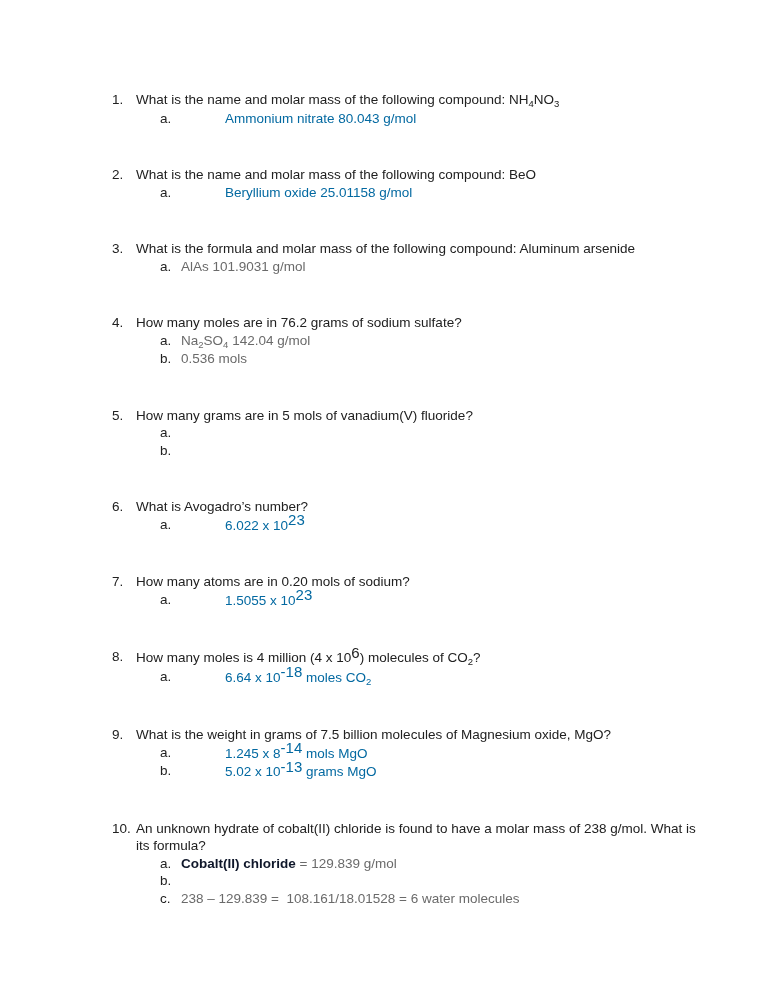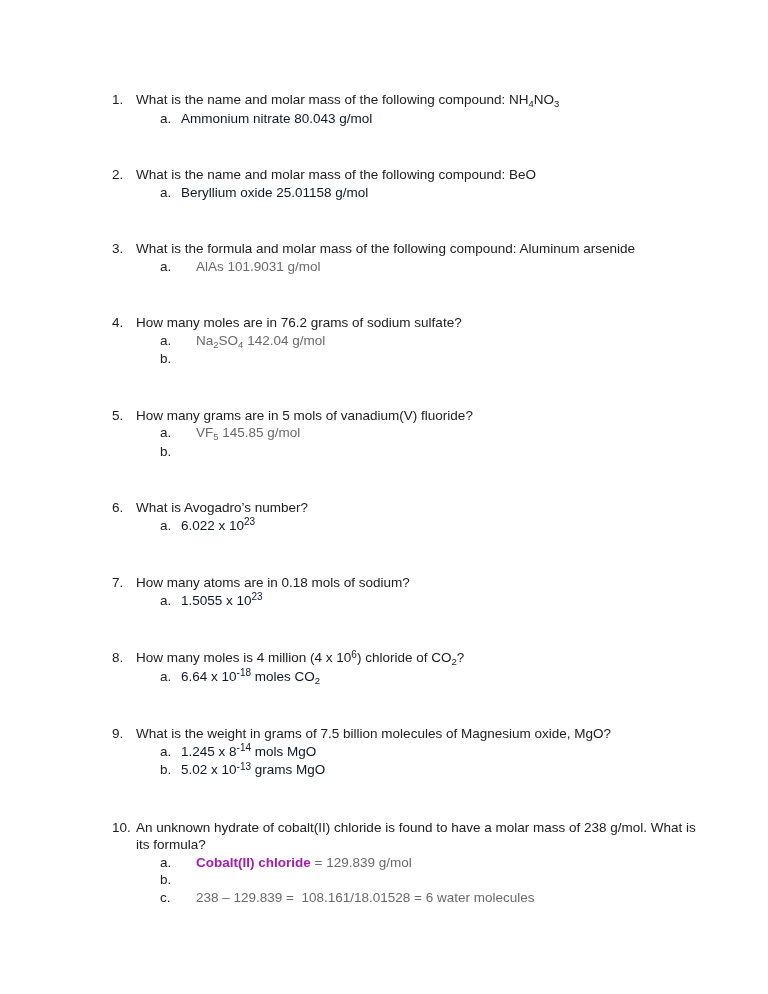--- a/index.html
+++ b/index.html
@@ -48,34 +48,34 @@
   }
   .ans-marker {
     flex: 0 0 21px;
     color: #212121;
     white-space: pre;
   }
   .ans-text {
     flex: 1 1 auto;
     white-space: pre;
   }
-  .tone-black { color: #0f172a; }
-  .tone-gray  { color: #6a6a6a; margin-left: 15px; }
+  .tone-black { color: #0369a1; margin-left: 44px; }
+  .tone-gray  { color: #6a6a6a; }
   .seg-sup {
-    font-size: 10px;
+    font-size: 15px;
     position: relative;
     top: -4.5px;
   }
   .seg-sub {
     font-size: 9.5px;
     position: relative;
     top: 3px;
   }
   .seg-strong {
-    color: #a21caf;
+    color: #0f172a;
     font-weight: 600;
   }
 </style>
 </head>
 <body>
 
 <main class="page">
   <div id="questions-root">
       <section class="q-block">
         <div class="q-row">
@@ -119,32 +119,32 @@
           <div class="q-text">
             <div class="q-line"><span>How many moles are in 76.2 grams of sodium sulfate?</span></div>
           </div>
         </div>
         <div class="ans-row">
           <div class="ans-marker">a.</div>
           <div class="ans-text tone-gray"><span>Na</span><span class="seg-sub">2</span><span>SO</span><span class="seg-sub">4</span><span> 142.04 g/mol</span></div>
         </div>
         <div class="ans-row">
           <div class="ans-marker">b.</div>
+          <div class="ans-text tone-gray"><span>0.536 mols</span></div>
         </div>
       </section>
       <section class="q-block">
         <div class="q-row">
           <div class="q-num">5.</div>
           <div class="q-text">
             <div class="q-line"><span>How many grams are in 5 mols of vanadium(V) fluoride?</span></div>
           </div>
         </div>
         <div class="ans-row">
           <div class="ans-marker">a.</div>
-          <div class="ans-text tone-gray"><span>VF</span><span class="seg-sub">5</span><span> 145.85 g/mol</span></div>
         </div>
         <div class="ans-row">
           <div class="ans-marker">b.</div>
         </div>
       </section>
       <section class="q-block">
         <div class="q-row">
           <div class="q-num">6.</div>
           <div class="q-text">
             <div class="q-line"><span>What is Avogadro’s number?</span></div>
@@ -152,33 +152,33 @@
         </div>
         <div class="ans-row">
           <div class="ans-marker">a.</div>
           <div class="ans-text tone-black"><span>6.022 x 10</span><span class="seg-sup">23</span></div>
         </div>
       </section>
       <section class="q-block">
         <div class="q-row">
           <div class="q-num">7.</div>
           <div class="q-text">
-            <div class="q-line"><span>How many atoms are in 0.18 mols of sodium?</span></div>
+            <div class="q-line"><span>How many atoms are in 0.20 mols of sodium?</span></div>
           </div>
         </div>
         <div class="ans-row">
           <div class="ans-marker">a.</div>
           <div class="ans-text tone-black"><span>1.5055 x 10</span><span class="seg-sup">23</span></div>
         </div>
       </section>
       <section class="q-block">
         <div class="q-row">
           <div class="q-num">8.</div>
           <div class="q-text">
-            <div class="q-line"><span>How many moles is 4 million (4 x 10</span><span class="seg-sup">6</span><span>) chloride of CO</span><span class="seg-sub">2</span><span>?</span></div>
+            <div class="q-line"><span>How many moles is 4 million (4 x 10</span><span class="seg-sup">6</span><span>) molecules of CO</span><span class="seg-sub">2</span><span>?</span></div>
           </div>
         </div>
         <div class="ans-row">
           <div class="ans-marker">a.</div>
           <div class="ans-text tone-black"><span>6.64 x 10</span><span class="seg-sup">-18</span><span> moles CO</span><span class="seg-sub">2</span></div>
         </div>
       </section>
       <section class="q-block">
         <div class="q-row">
           <div class="q-num">9.</div>

